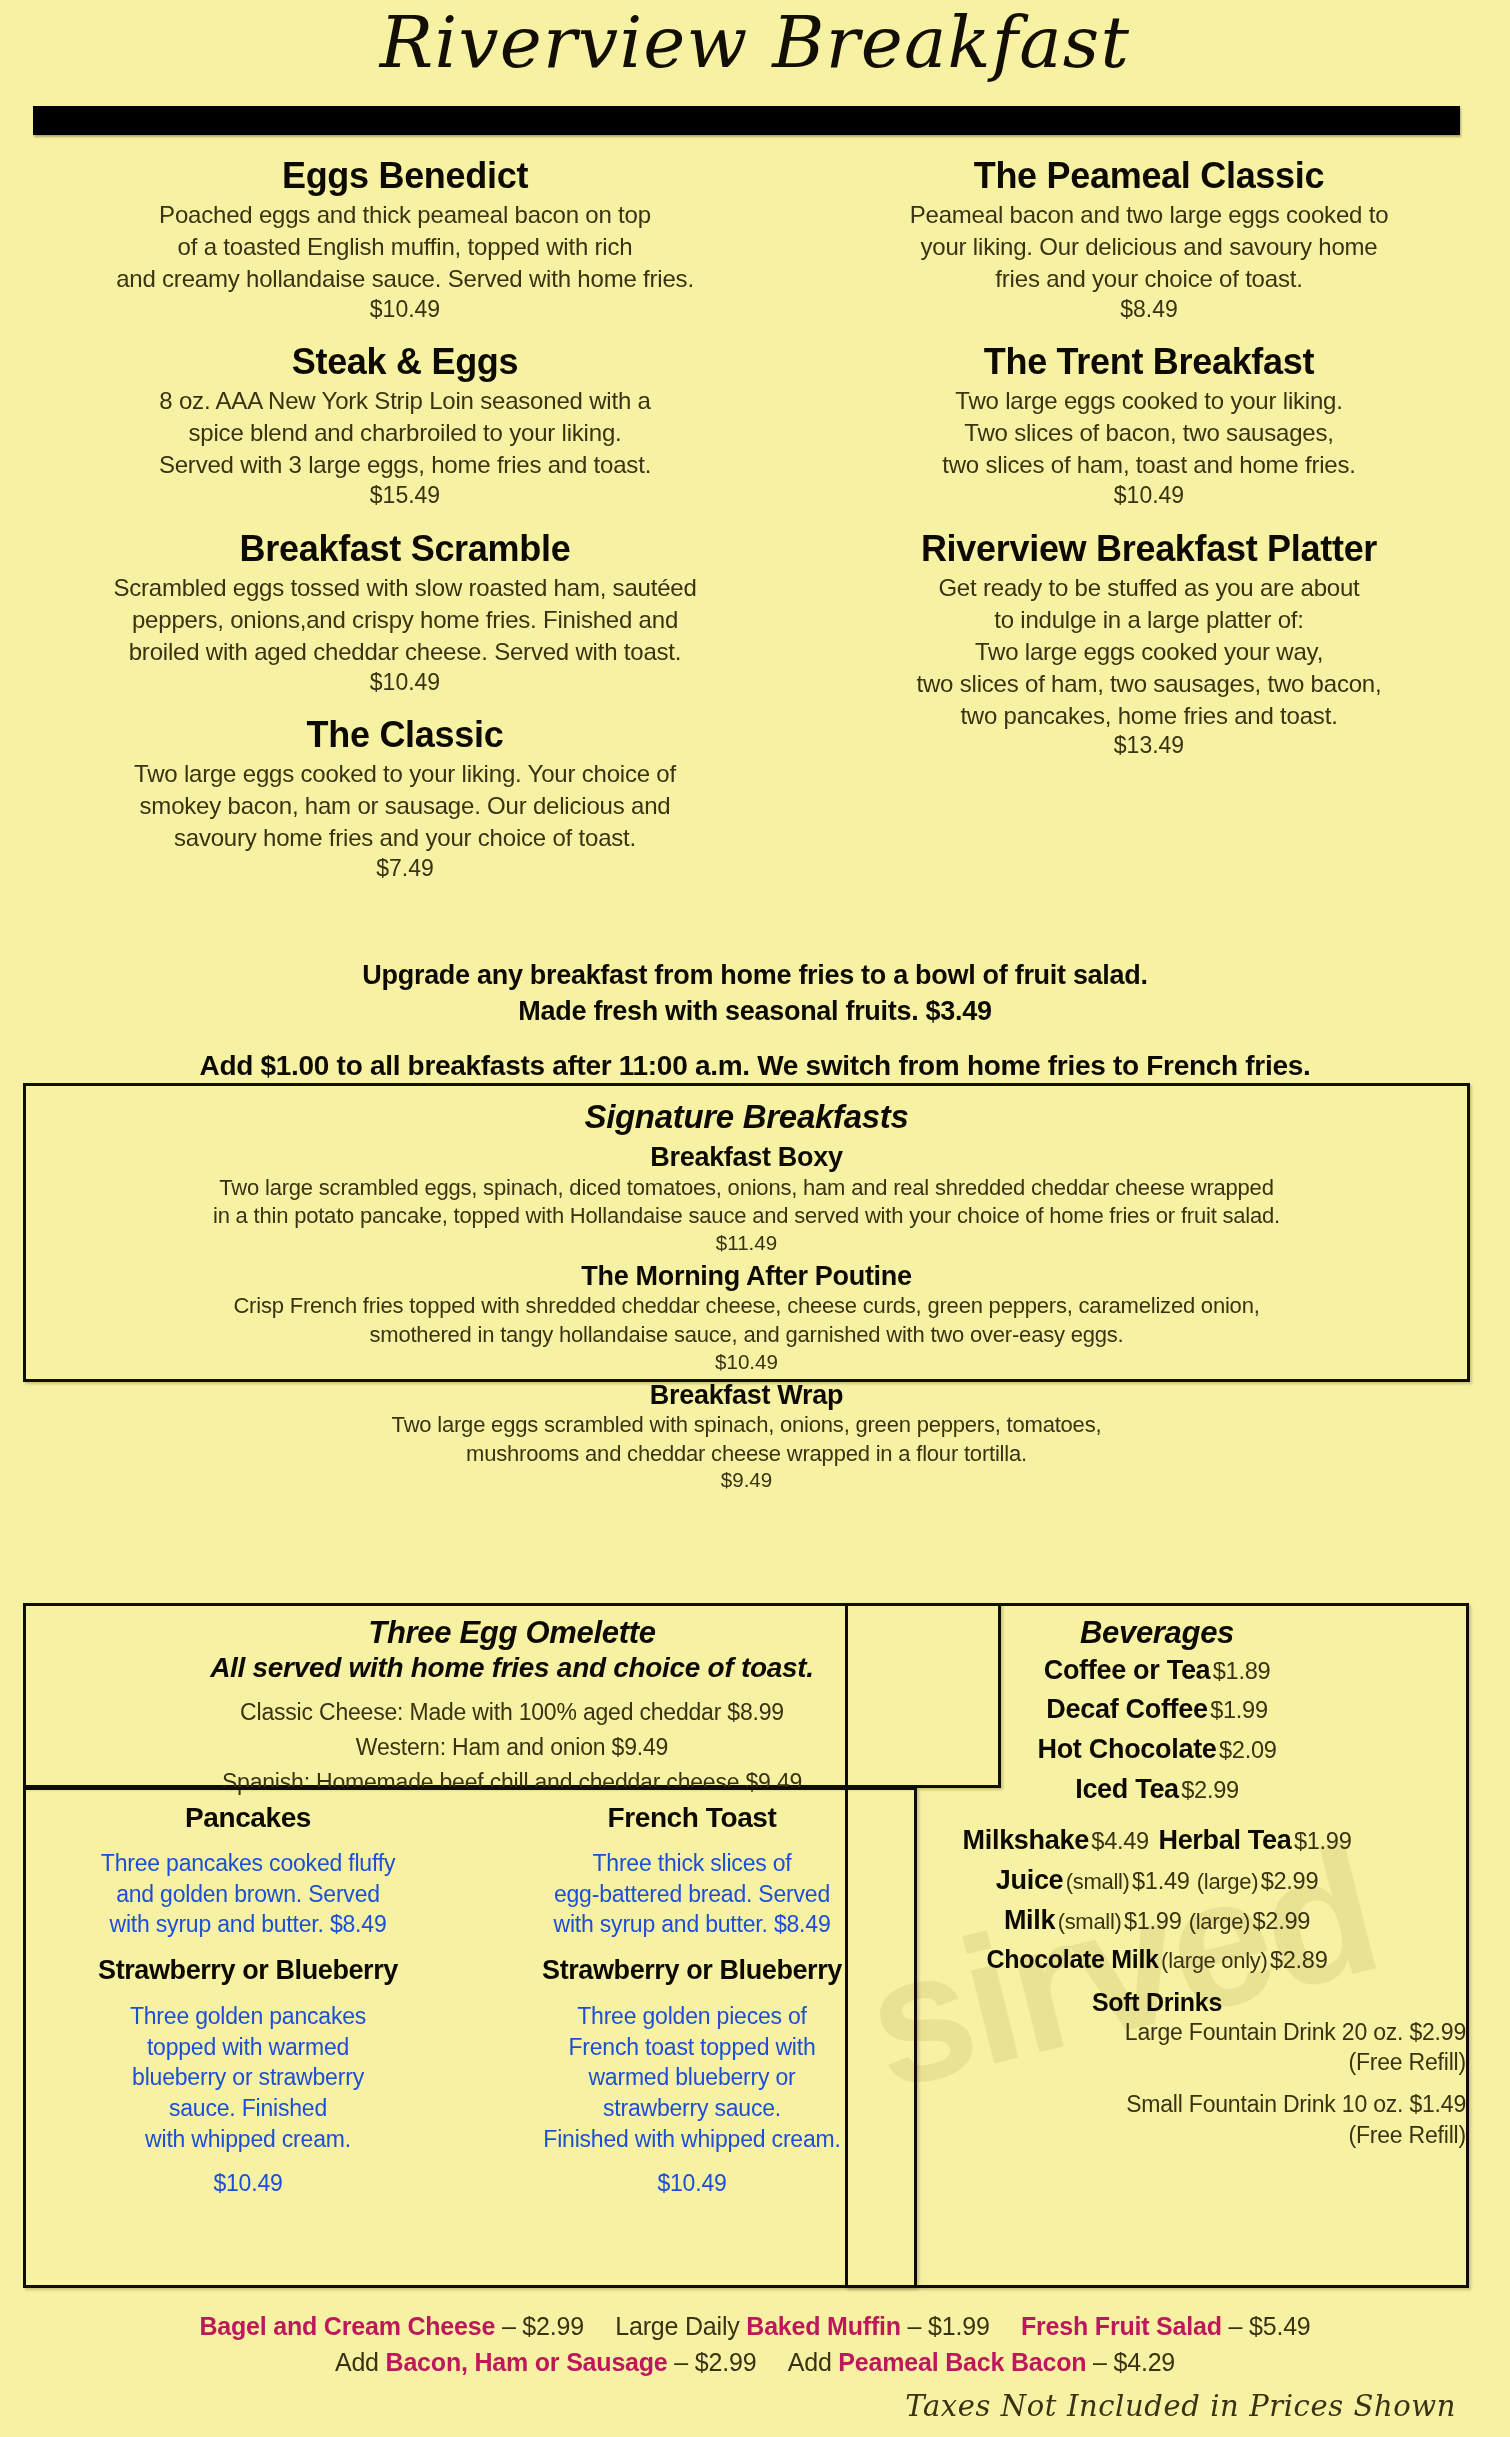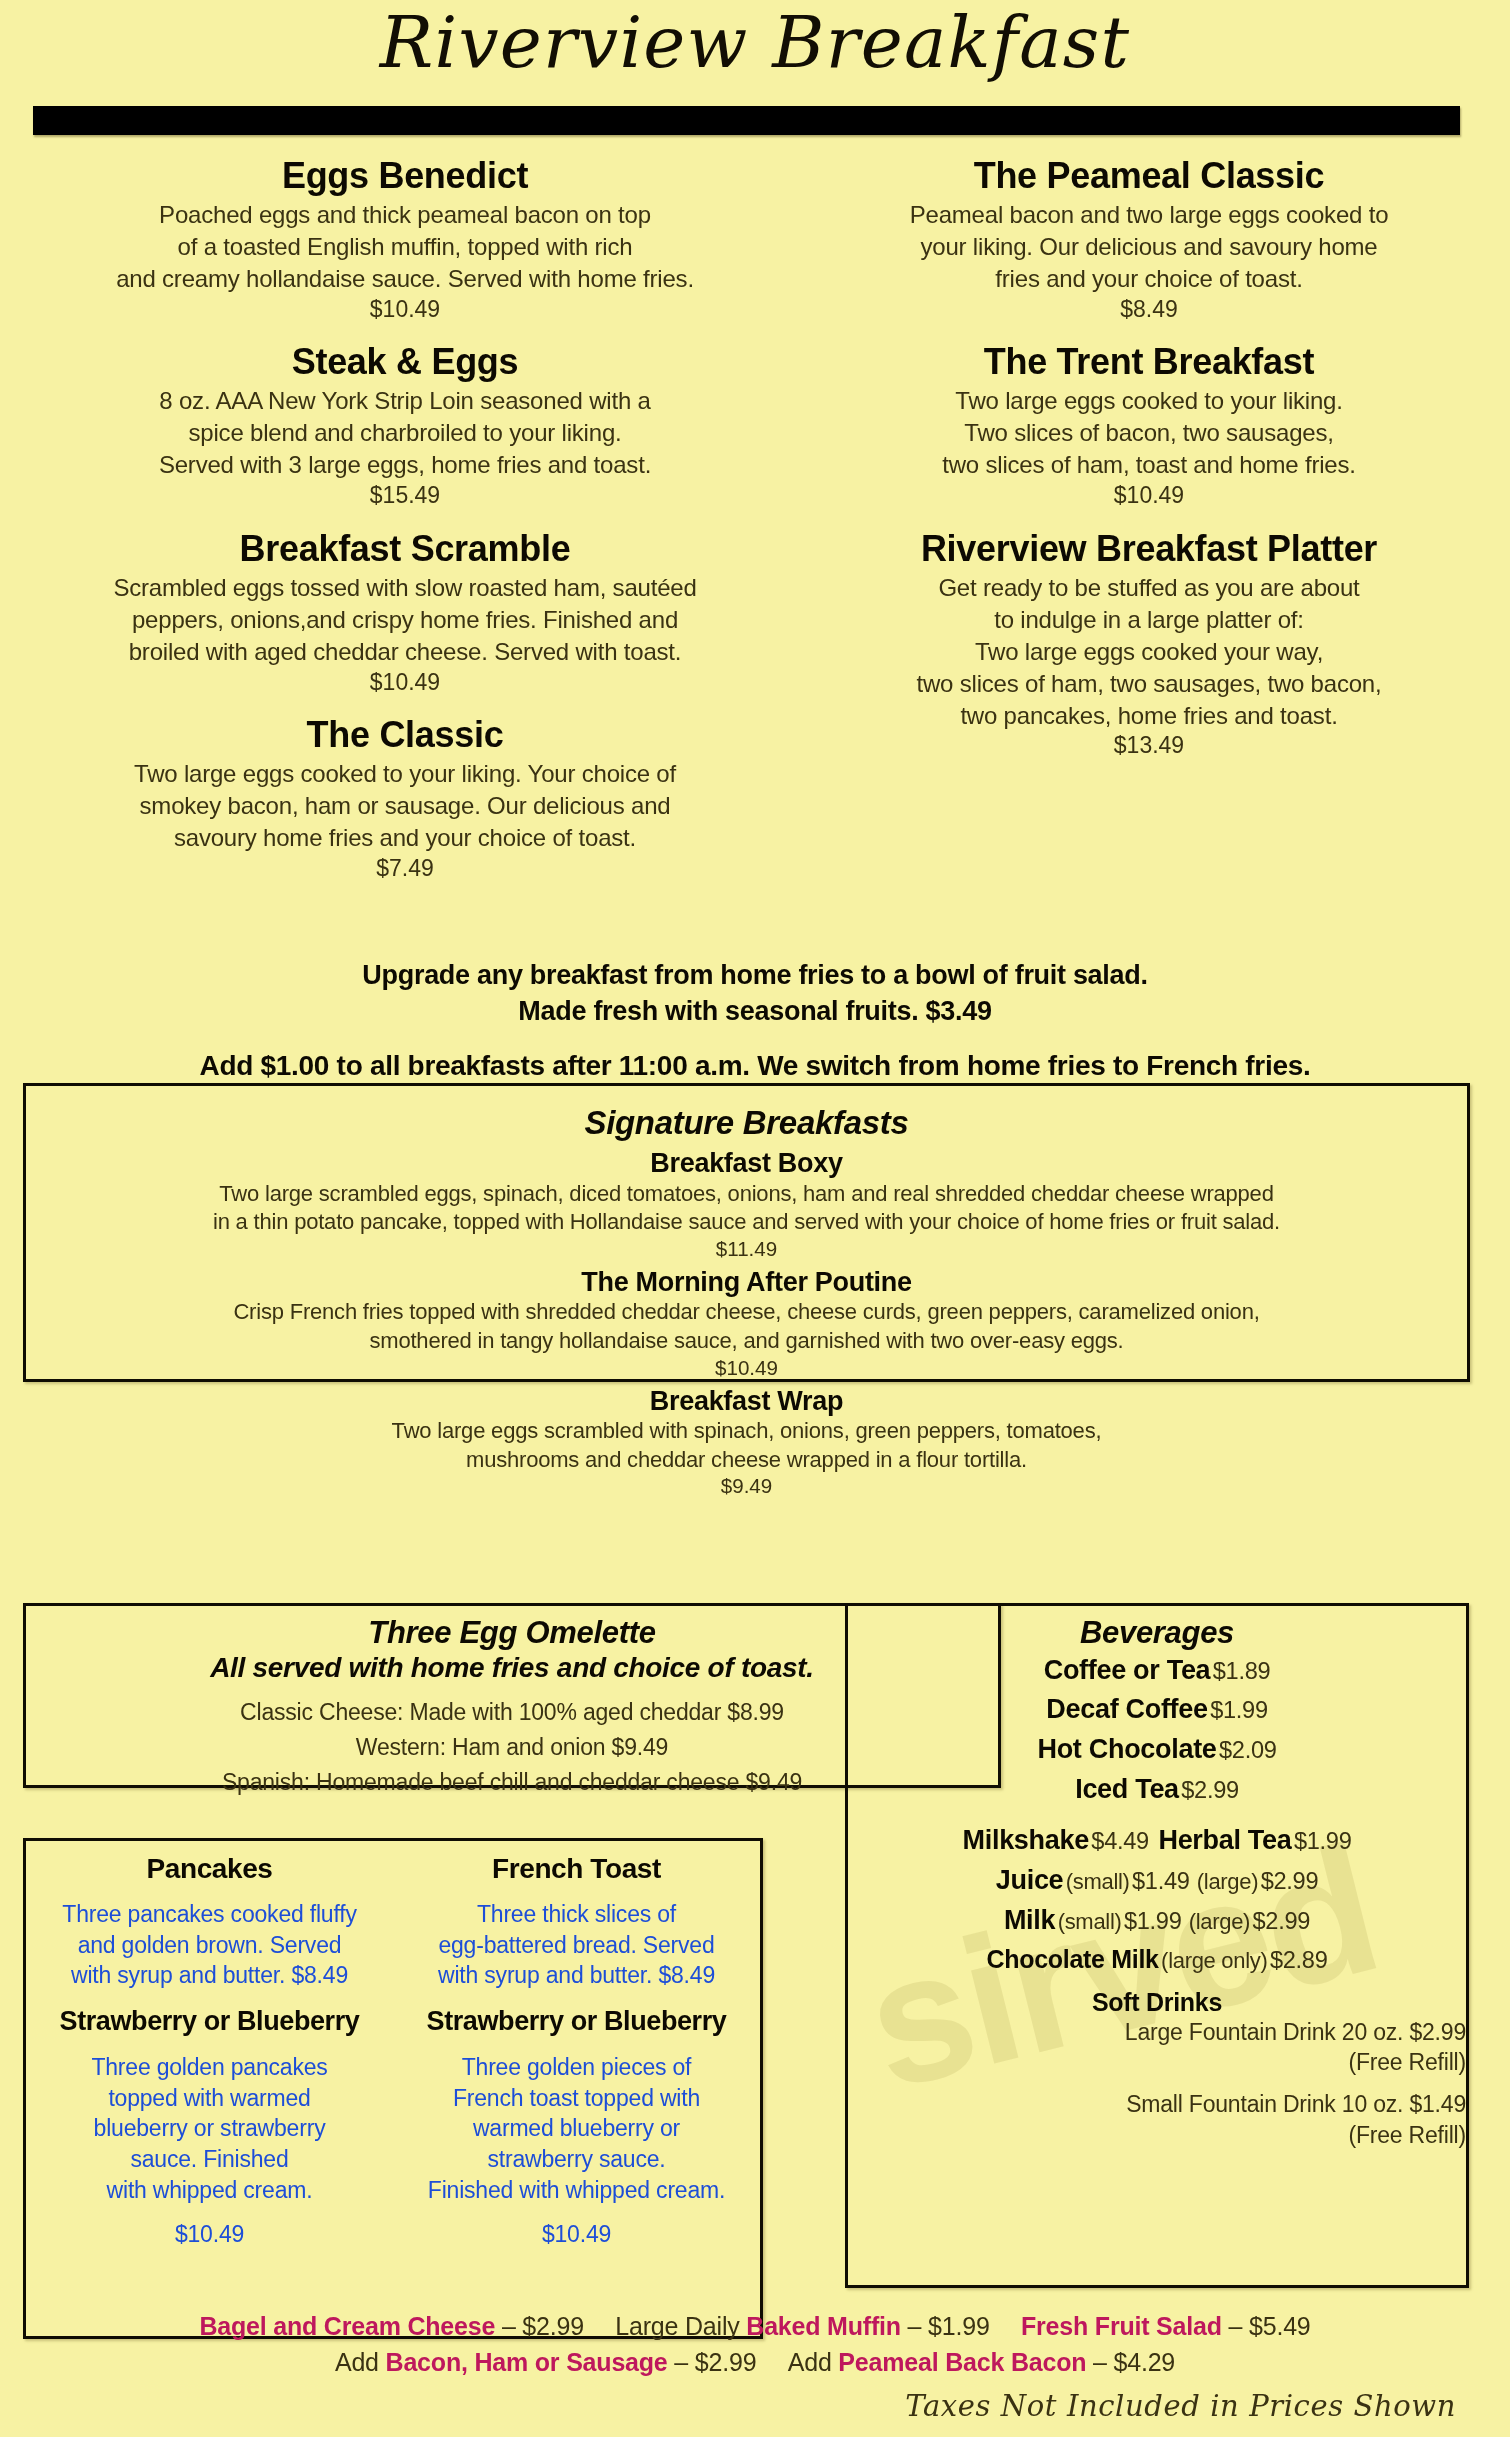--- a/index.html
+++ b/index.html
@@ -106,31 +106,31 @@
 
   
   .box {
     position: absolute;
     border: 3px solid #100d03;
     box-sizing: border-box;
     box-shadow: 1.8px 2.4px 2.4px rgba(120,110,50,0.35);
   }
   #box-signature { left: 23px; top: 1083px; width: 1447px; height: 299px; }
   #box-omelette  { left: 23px; top: 1603px; width: 978px; height: 185px; }
-  #box-pancakes  { left: 23px; top: 1838px; width: 740px; height: 501px; }
+  #box-pancakes  { left: 23px; top: 1787px; width: 894px; height: 501px; }
   #box-beverages { left: 845px; top: 1603px; width: 624px; height: 685px; }
 
   .sec-title-italic {
     text-align: center;
     font-size: 33px;
     font-weight: bold;
     font-style: italic;
     letter-spacing: -0.3px;
     color: #0d0a02;
-    margin-top: 18px;
+    margin-top: 12px;
   }
   .sig-item { text-align: center; margin-top: 6px; }
   .sig-name {
     font-size: 27px;
     font-weight: bold;
     letter-spacing: -0.3px;
     color: #0d0a02;
   }
   .sig-desc {
     font-size: 22px;

